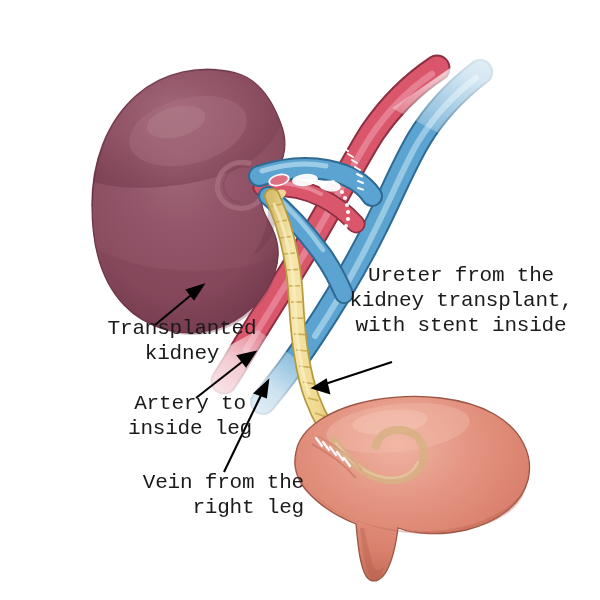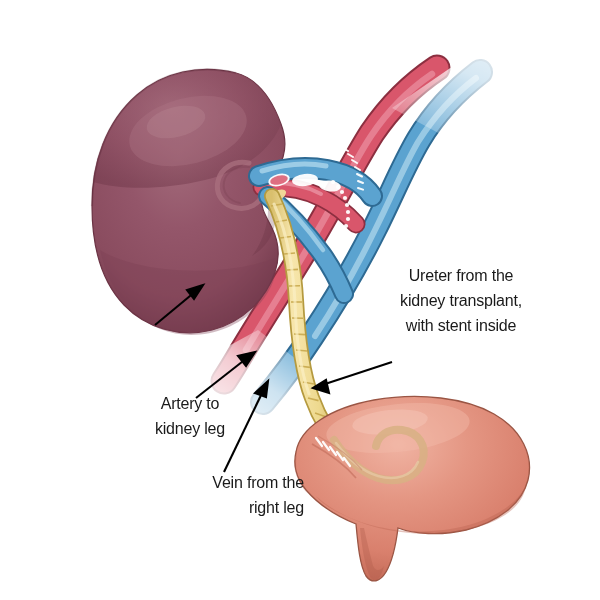--- a/index.html
+++ b/index.html
@@ -23,22 +23,22 @@
   #illustration {
     position: absolute;
     top: 0;
     left: 0;
     width: 600px;
     height: 600px;
   }
   .label {
     position: absolute;
     color: #1a1a1a;
-    font-family: Liberation Sans, sans-serif;
-    font-size: 16px;
+    font-family: Liberation Mono, monospace;
+    font-size: 21px;
     line-height: 25px;
     letter-spacing: -0.2px;
     white-space: pre-line;
   }
   #label-transplanted-kidney {
     left: 94px;
     top: 316px;
     width: 176px;
     text-align: center;
   }
@@ -378,23 +378,25 @@
         <polygon points="268,381 255,393 266,397"></polygon>
       </g>
 
       <g>
         <line x1="392" y1="362" x2="322" y2="385"></line>
         <polygon points="313,388 329,393 326,380"></polygon>
       </g>
     </g>
   </svg>
 
+  <div class="label" id="label-transplanted-kidney">Transplanted
+kidney</div>
 
   <div class="label" id="label-artery-right-leg">Artery to
-kidney leg</div>
+inside leg</div>
 
   <div class="label" id="label-vein-right-leg">Vein from the
 right leg</div>
 
   <div class="label" id="label-ureter-stent">Ureter from the
 kidney transplant,
 with stent inside</div>
 
 </div>
 

